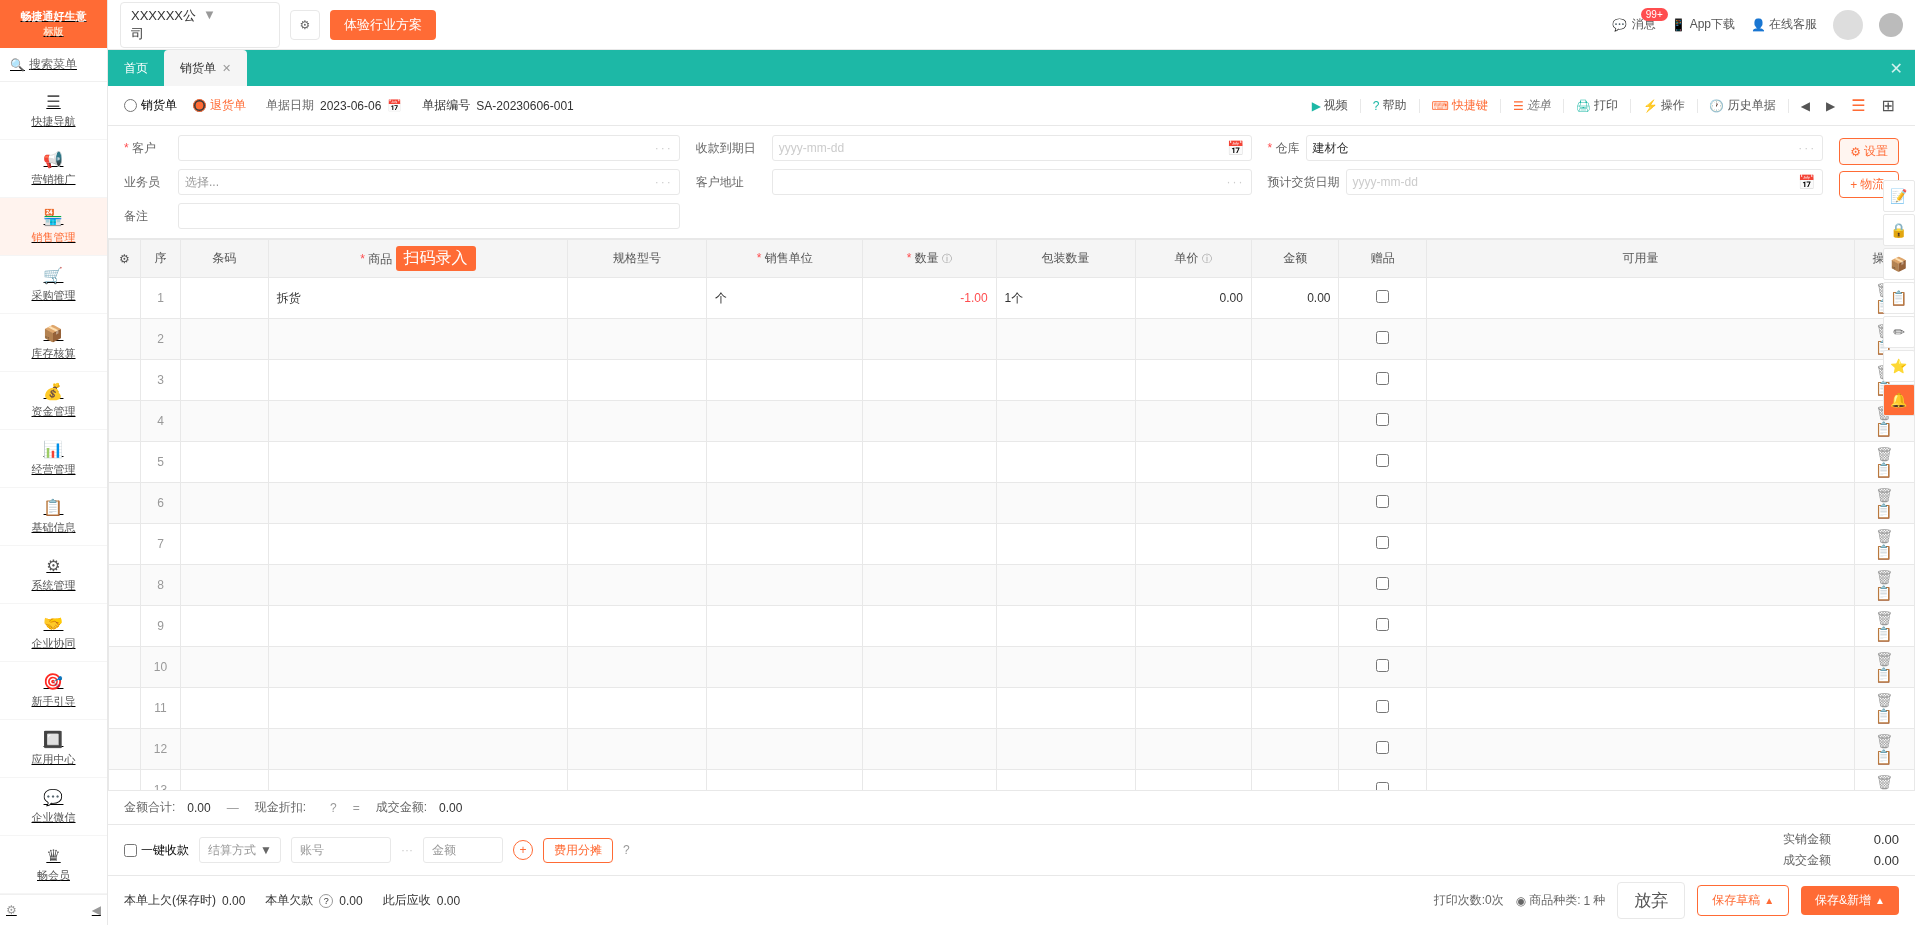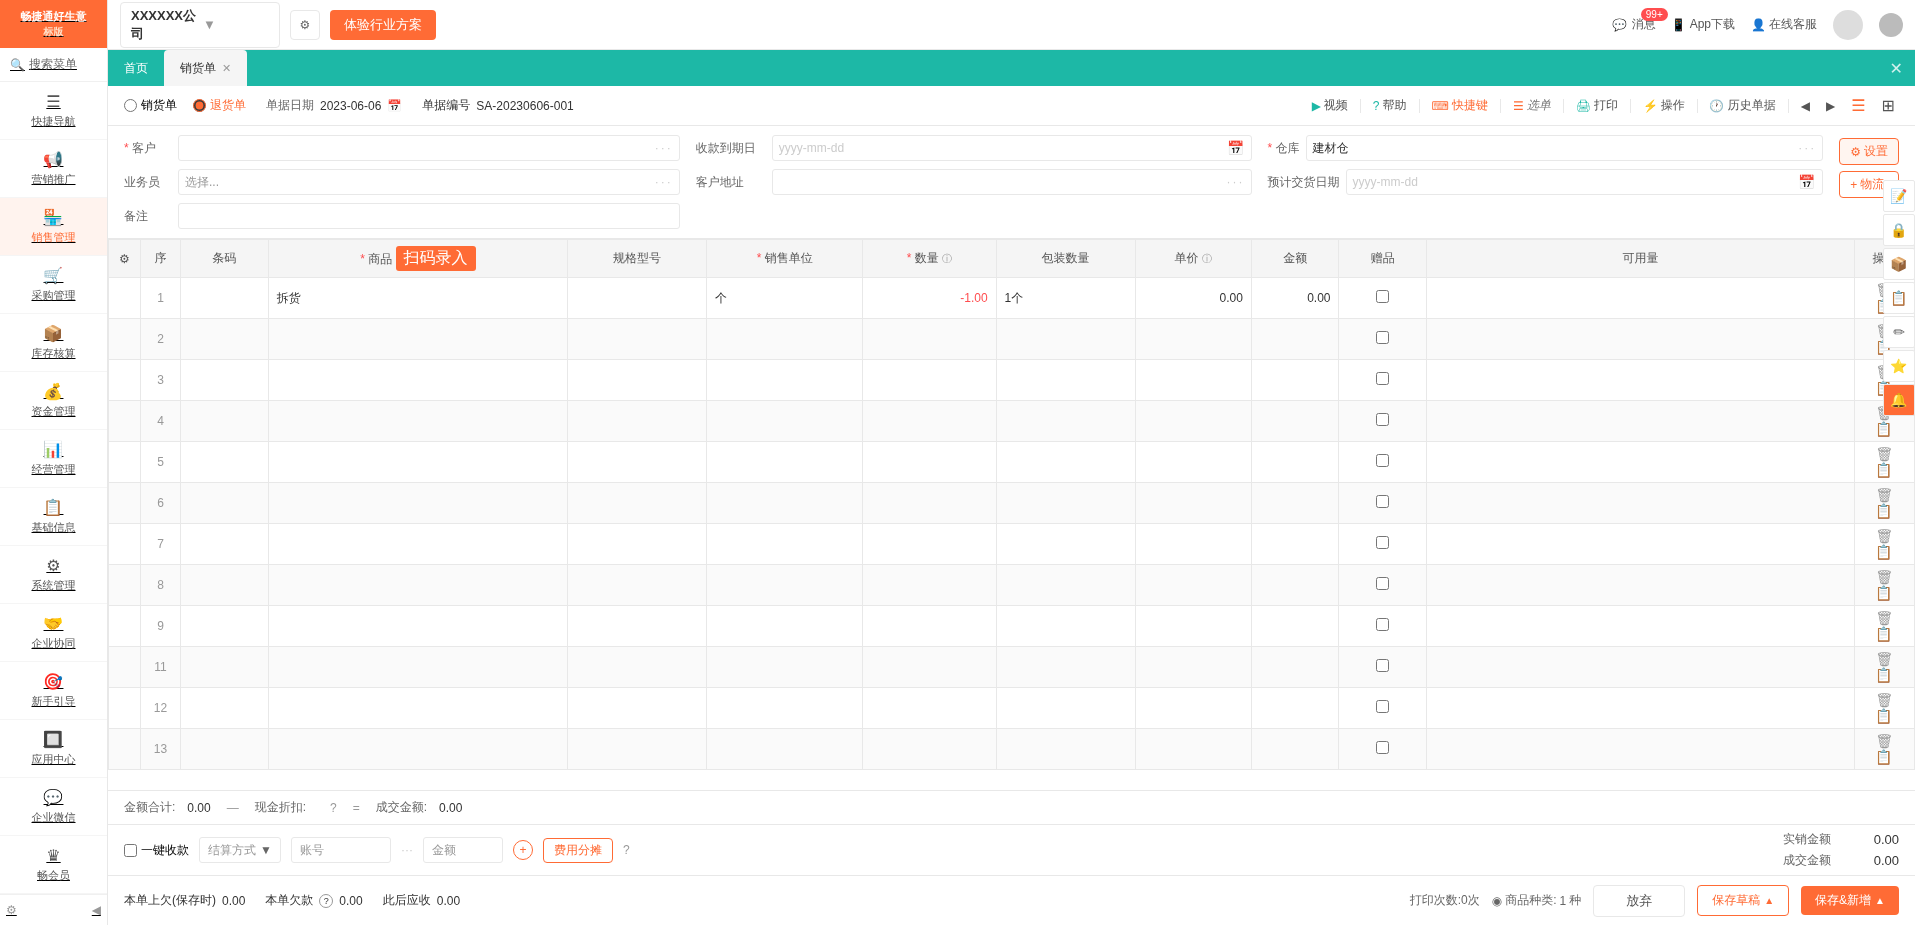--- a/index.html
+++ b/index.html
@@ -15,21 +15,21 @@
     .sidebar-nav-item.active { background: #fff3ee; color: #ff6b35; }
     .sidebar-nav-item .nav-icon { font-size: 16px; margin-bottom: 3px; }
     .sidebar-nav-item .nav-label { font-size: 11px; }
     .sidebar-bottom { margin-top: auto; padding: 8px 6px; display: flex; align-items: center; justify-content: space-between; border-top: 1px solid #f0f0f0; }
 
     
     .main-area { flex: 1; display: flex; flex-direction: column; height: 925px; }
 
     
     .top-bar { height: 50px; background: #fff; border-bottom: 1px solid #e8e8e8; display: flex; align-items: center; padding: 0 12px; gap: 10px; }
-    .company-select { display: flex; align-items: center; border: 1px solid #e8e8e8; border-radius: 4px; padding: 4px 10px; min-width: 160px; cursor: pointer; background: #fff; font-weight: bold; }
+    .company-select { display: flex; border: 1px solid #e8e8e8; border-radius: 4px; padding: 4px 10px; min-width: 160px; cursor: pointer; background: #fff; }
     .company-select span { flex: 1; font-size: 13px; color: #333; }
     .company-select .caret { color: #999; margin-left: 6px; }
     .gear-btn { width: 30px; height: 30px; border: 1px solid #e8e8e8; border-radius: 4px; display: flex; align-items: center; justify-content: center; cursor: pointer; color: #666; }
     .trial-btn { background: #ff6b35; color: #fff; border: none; border-radius: 4px; padding: 6px 14px; cursor: pointer; font-size: 13px; }
     .top-right { margin-left: auto; display: flex; align-items: center; gap: 16px; color: #555; font-size: 13px; }
     .top-right .msg-btn { display: flex; align-items: center; gap: 4px; cursor: pointer; position: relative; }
     .badge { background: #ff4d4f; color: #fff; border-radius: 10px; padding: 1px 5px; font-size: 10px; position: absolute; top: -8px; right: -12px; }
     .top-right .app-btn, .top-right .service-btn { display: flex; align-items: center; gap: 3px; cursor: pointer; }
     .avatar { width: 30px; height: 30px; border-radius: 50%; background: #ddd; cursor: pointer; }
 
@@ -105,21 +105,21 @@
     .right-summary .sum-label { color: #666; font-size: 12px; }
     .right-summary .sum-val { color: #333; font-size: 13px; font-weight: 500; min-width: 60px; text-align: right; }
 
     
     .bottom-bar { background: #fff; height: 50px; border-top: 1px solid #e8e8e8; display: flex; align-items: center; padding: 0 16px; gap: 20px; }
     .bottom-info { display: flex; align-items: center; gap: 6px; color: #666; }
     .bottom-info span { color: #333; }
     .info-circle { display: inline-flex; align-items: center; justify-content: center; width: 14px; height: 14px; border-radius: 50%; border: 1px solid #999; color: #999; font-size: 9px; cursor: pointer; }
     .bottom-right { margin-left: auto; display: flex; align-items: center; gap: 12px; }
     .print-info { color: #666; margin-left: 24px; }
-    .discard-btn { border: 1px solid #e8e8e8; background: #fff; color: #555; border-radius: 4px; padding: 6px 32px; cursor: pointer; font-size: 13px; }
+    .discard-btn { border: 1px solid #e8e8e8; background: #fff; color: #555; border-radius: 4px; padding: 6px 16px; cursor: pointer; font-size: 17px; }
     .save-draft-btn { border: 1px solid #ff6b35; background: #fff; color: #ff6b35; border-radius: 4px; padding: 6px 14px; cursor: pointer; font-size: 13px; display: flex; align-items: center; gap: 4px; }
     .save-new-btn { background: #ff6b35; color: #fff; border: none; border-radius: 4px; padding: 6px 14px; cursor: pointer; font-size: 13px; display: flex; align-items: center; gap: 4px; }
     .btn-caret { font-size: 10px; }
 
     
     ::-webkit-scrollbar { width: 6px; height: 6px; }
     ::-webkit-scrollbar-thumb { background: #ccc; border-radius: 3px; }
   </style>
 </head>
 <body>
@@ -552,20 +552,38 @@
     <td style="text-align:right;"></td>
     <td style="text-align:center;"><input type="checkbox" style=""></td>
     <td></td>
     <td style="text-align:center;">
       <span class="row-action-btn">🗑</span>
       <span class="row-action-btn">📋</span>
     </td>
   </tr>
             <tr>
     <td></td>
+    <td style="text-align:center;color:#999;">10</td>
+    <td></td>
+    <td style="color:#333;"></td>
+    <td></td>
+    <td></td>
+    <td style="text-align:right;color:#333;"></td>
+    <td></td>
+    <td style="text-align:right;"></td>
+    <td style="text-align:right;"></td>
+    <td style="text-align:center;"><input type="checkbox" style=""></td>
+    <td></td>
+    <td style="text-align:center;">
+      <span class="row-action-btn">🗑</span>
+      <span class="row-action-btn">📋</span>
+    </td>
+  </tr>
+            <tr>
+    <td></td>
     <td style="text-align:center;color:#999;">11</td>
     <td></td>
     <td style="color:#333;"></td>
     <td></td>
     <td></td>
     <td style="text-align:right;color:#333;"></td>
     <td></td>
     <td style="text-align:right;"></td>
     <td style="text-align:right;"></td>
     <td style="text-align:center;"><input type="checkbox" style=""></td>

